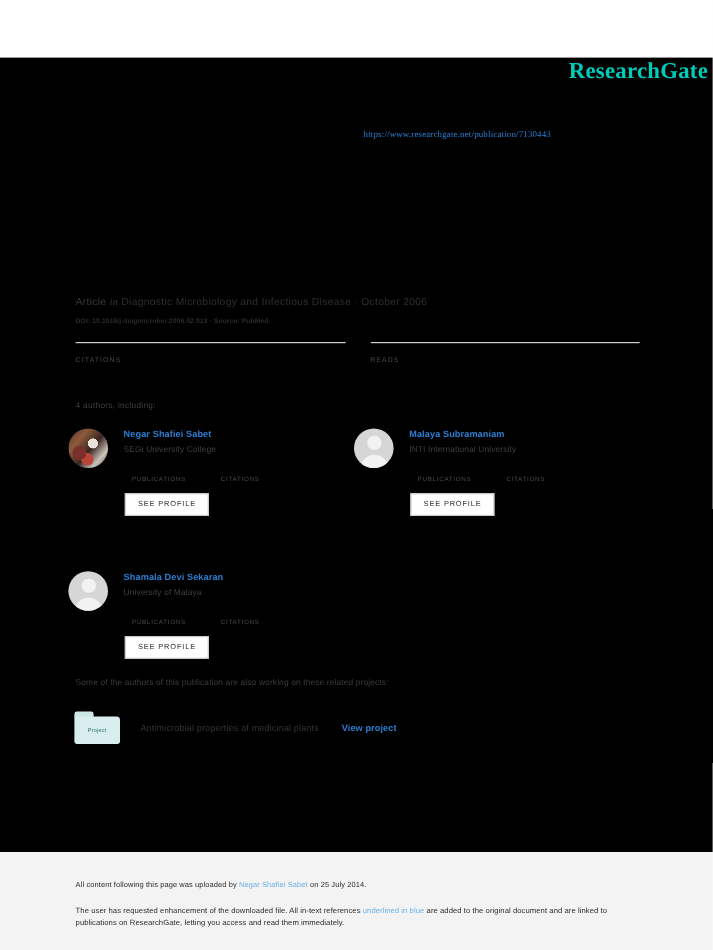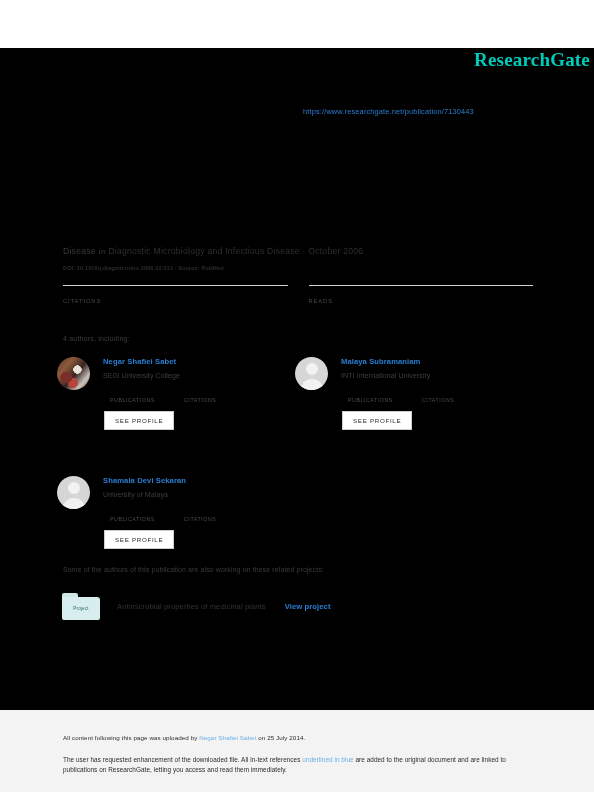--- a/index.html
+++ b/index.html
@@ -56,20 +56,21 @@
 
   
   .rg-url {
     position: absolute;
     left: 303px;
     top: 107px;
     font-size: 7.4px;
     color: #2a7fd4;
     letter-spacing: 0.15px;
     white-space: nowrap;
+    font-family: Liberation Serif, serif;
   }
 
   
   .meta-block {
     position: absolute;
     left: 63px;
     top: 246px;
     width: 470px;
   }
   .article-line {
@@ -331,21 +332,21 @@
 
   <div class="top-strip"></div>
   <div class="black-body"></div>
 
   <div class="brand">ResearchGate</div>
 
   <div class="rg-url">https://www.researchgate.net/publication/7130443</div>
 
   <div class="meta-block">
     <div class="article-line">
-      <span class="kw">Disease</span>
+      <span class="kw">Article</span>
       <span class="ital">in</span>
       <span>Diagnostic Microbiology and Infectious Disease · October 2006</span>
     </div>
     <div class="doi-line">DOI: 10.1016/j.diagmicrobio.2006.02.013 · Source: PubMed</div>
   </div>
 
   <div class="stats">
     <div class="stat-col">
       <div class="stat-rule"></div>
       <div class="stat-num"></div>

